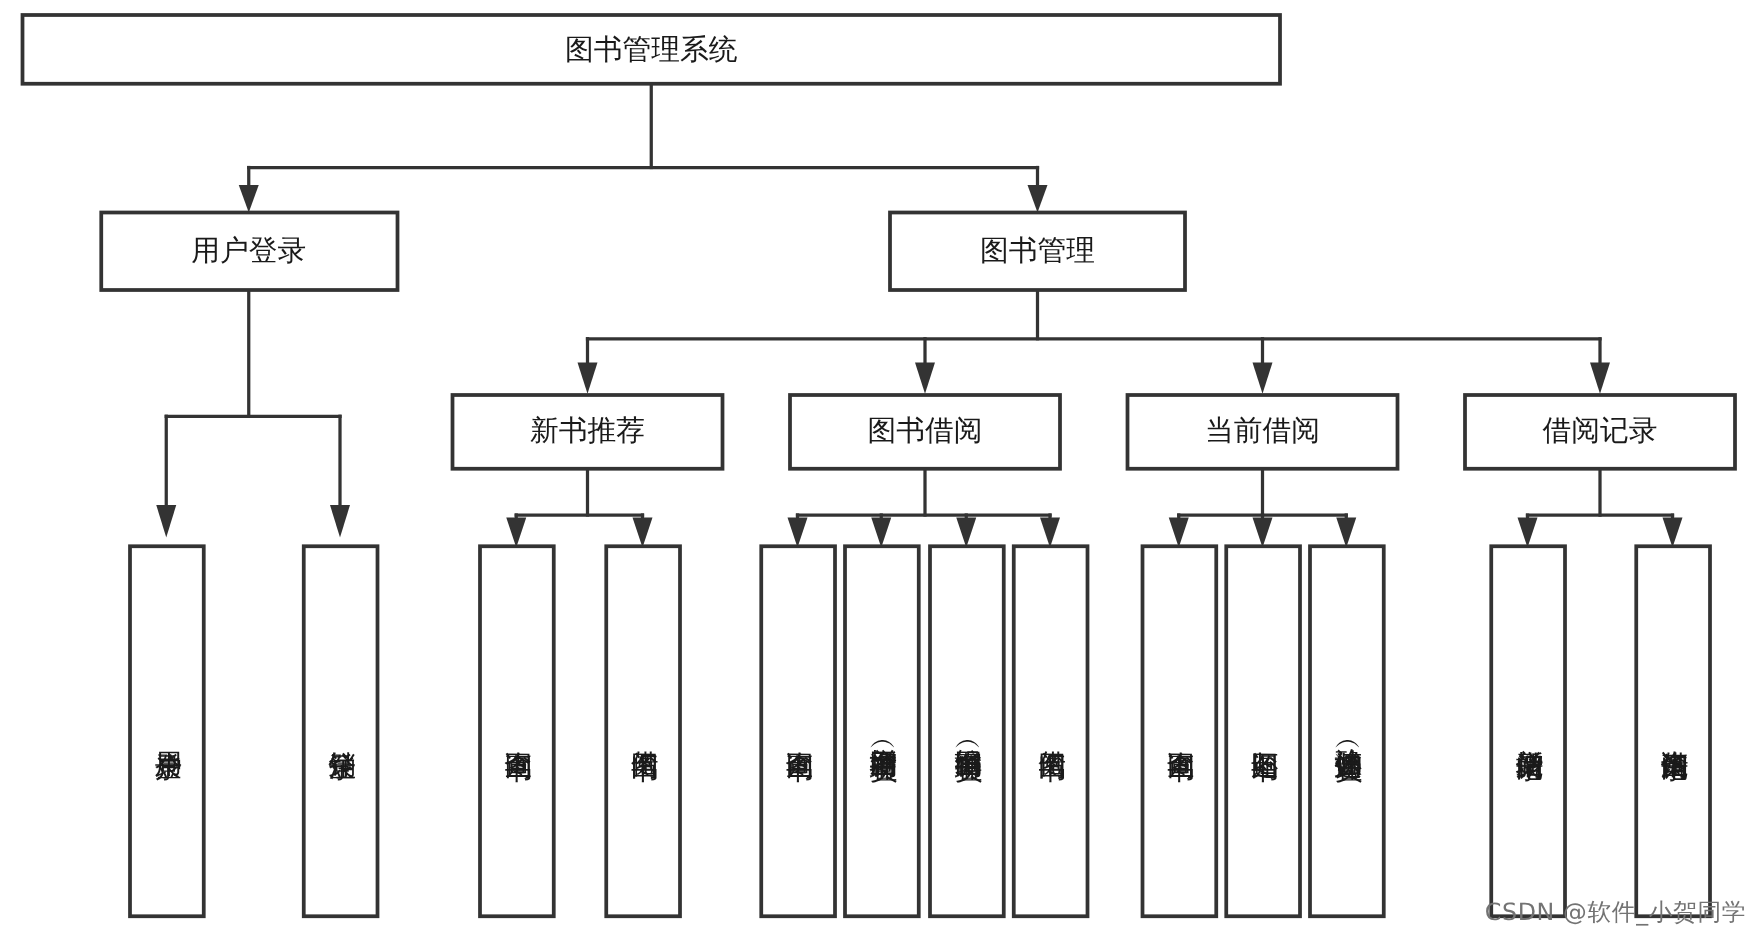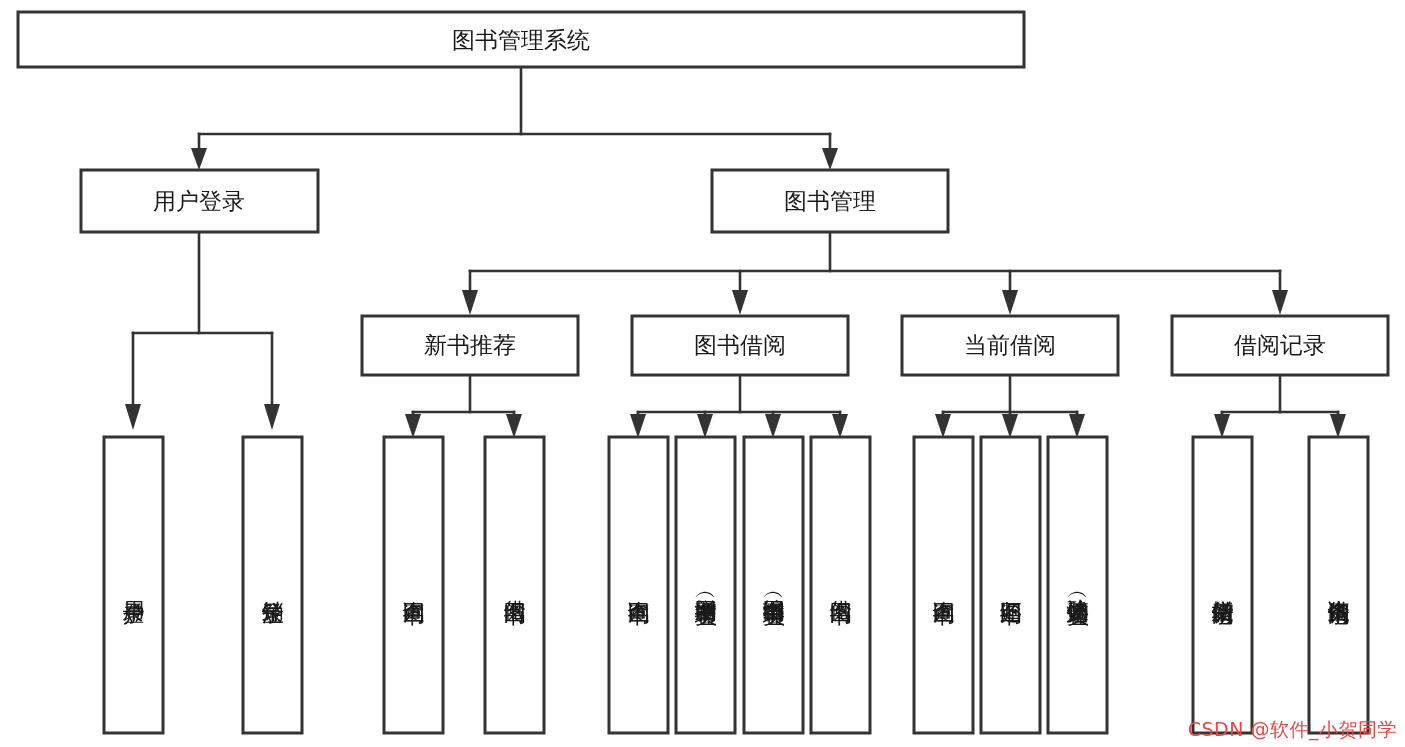--- a/index.html
+++ b/index.html
@@ -64,21 +64,21 @@
   .arrow-head {
     fill: #333333;
     stroke: none;
   }
   #watermark {
     position: absolute;
     right: 8px;
     bottom: 4px;
     font-family: "DejaVu Sans", "Liberation Sans", sans-serif;
     font-size: 19px;
-    color: #ef4444;
+    color: #737373;
     white-space: nowrap;
     letter-spacing: 0.5px;
     text-align: center;
   }
 </style>
 </head>
 <body>
 
 <div id="diagram-root">
 

